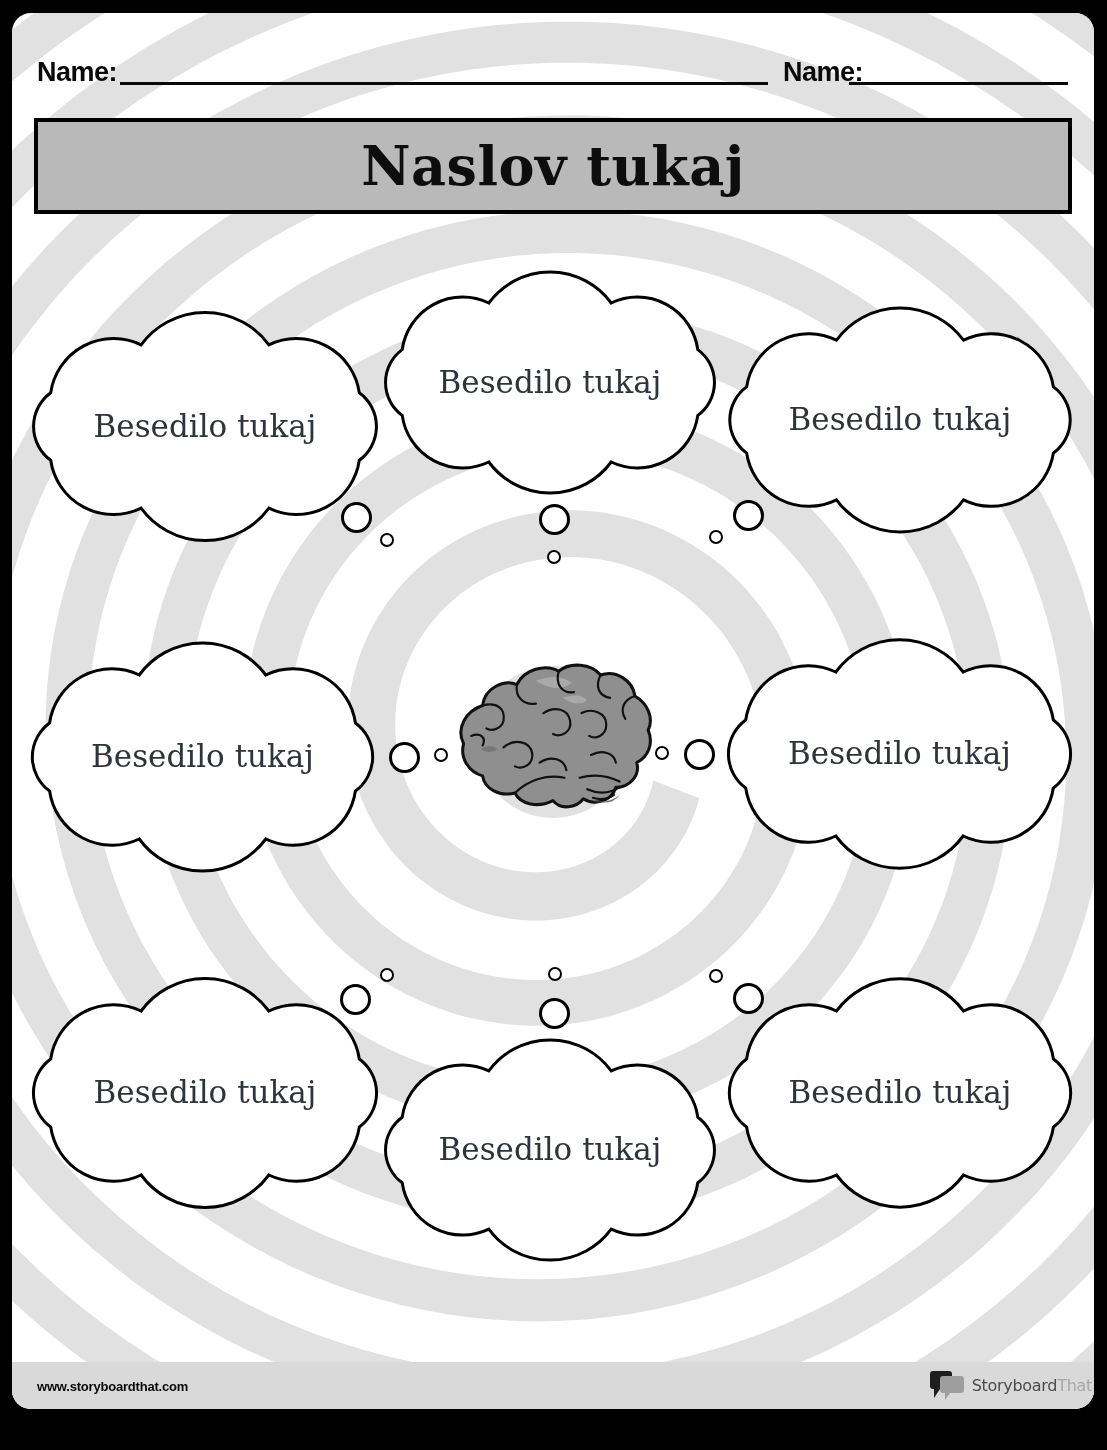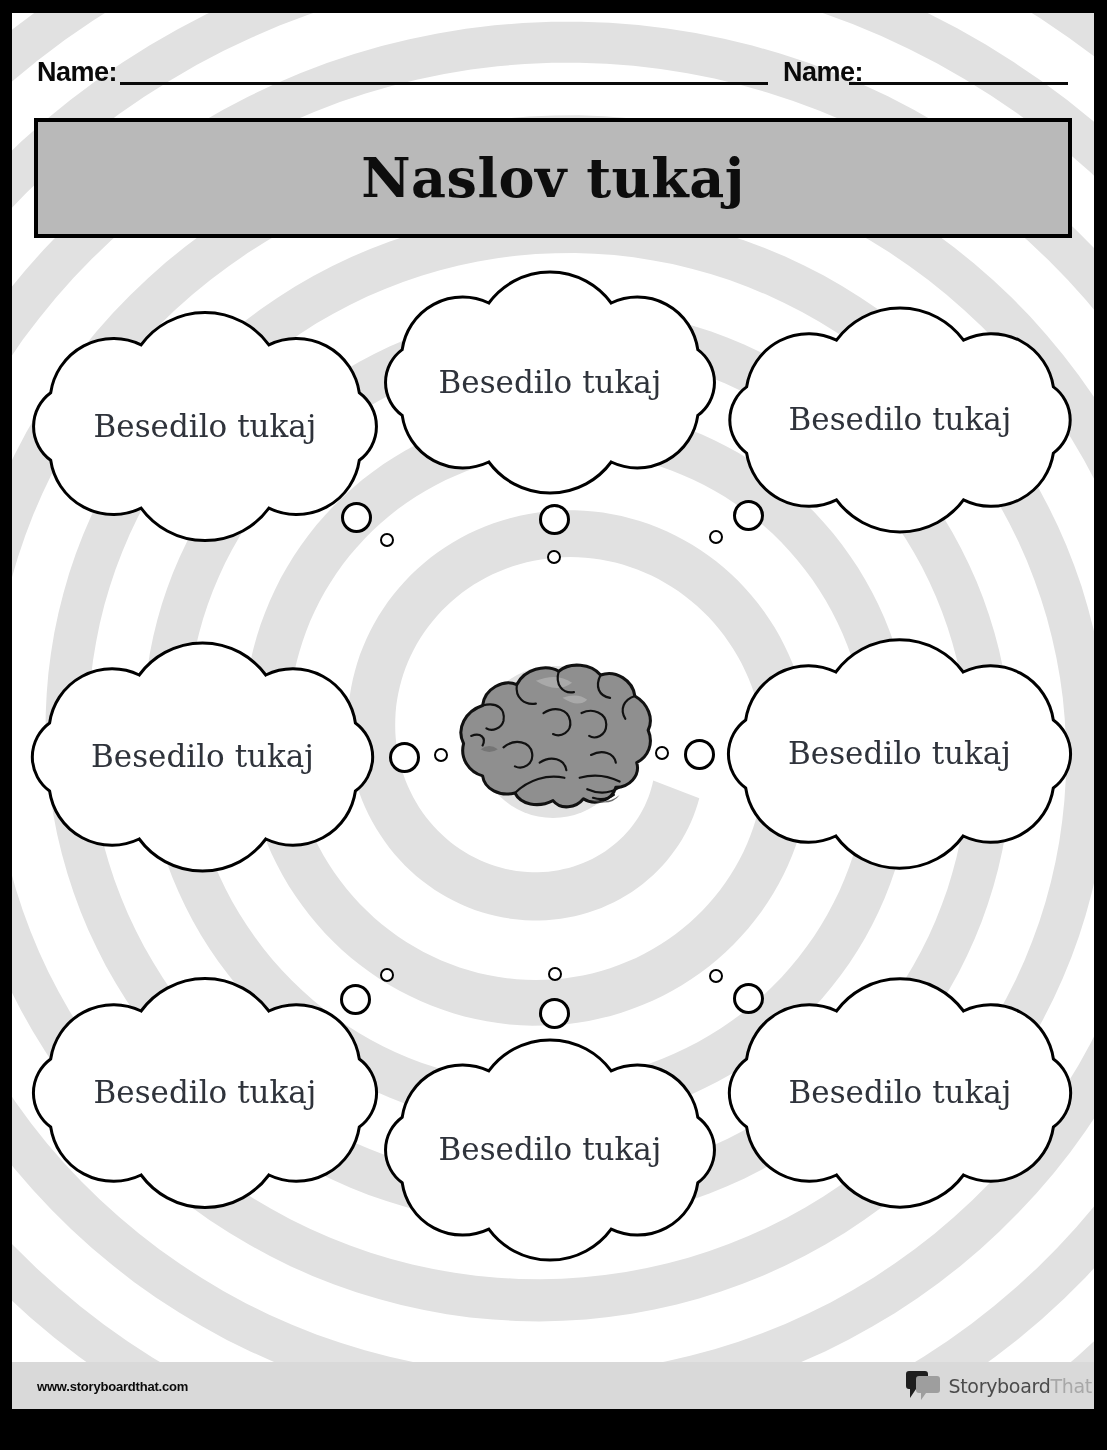--- a/index.html
+++ b/index.html
@@ -13,34 +13,34 @@
     --logo-light:#a8a8a8;
   }
   *{margin:0;padding:0;box-sizing:border-box;}
   html,body{background:#333;}
   .page{
     position:relative;width:1107px;height:1450px;background:var(--outline-black);
     font-family:"Liberation Sans",sans-serif;overflow:hidden;
   }
   .inner{
     position:absolute;left:12px;top:13px;width:1082px;height:1396px;
-    background:#ffffff;overflow:hidden;
+    background:#ffffff;overflow:hidden;border-radius:19px;
   }
   .spiral-svg{position:absolute;left:0;top:0;width:1082px;height:1396px;}
 
   
   .field-label{
     position:absolute;font-weight:700;font-size:27px;color:#0a0a0a;
     font-family:"Liberation Sans",sans-serif;letter-spacing:-0.5px;
   }
   .write-line{position:absolute;height:3px;background:#0a0a0a;}
 
   
   .title-bar{
-    position:absolute;left:22px;top:105px;width:1038px;height:120px;
+    position:absolute;left:22px;top:105px;width:1038px;height:96px;
     background:var(--title-bar-fill);border:4px solid var(--outline-black);
     display:flex;align-items:center;justify-content:center;text-align:center;
   }
   .title-text{
     font-family:"DejaVu Serif",serif;font-weight:700;font-size:54px;color:#0d0d0d;
     letter-spacing:0.5px;
   }
 
   
   .cloud{position:absolute;}
@@ -66,21 +66,21 @@
   }
   .site-url{
     position:absolute;left:25px;top:50%;transform:translateY(-50%);
     font-family:"Liberation Sans",sans-serif;font-weight:700;font-size:13px;
     letter-spacing:-0.2px;color:#0a0a0a;
   }
   .brand{
     position:absolute;right:10px;top:50%;transform:translateY(-50%);
     display:flex;align-items:center;gap:5px;
   }
-  .brand-text{font-family:"DejaVu Sans",sans-serif;font-size:19px;font-weight:500;letter-spacing:-0.3px;}
+  .brand-text{font-family:"DejaVu Sans",sans-serif;font-size:16px;font-weight:500;letter-spacing:-0.3px;}
   .brand-dark{color:var(--logo-dark);}
   .brand-light{color:var(--logo-light);}
 </style>
 </head>
 <body>
 
 <div class="page">
   <div class="inner">
 
     <svg class="spiral-svg" viewBox="0 0 1082 1396">

